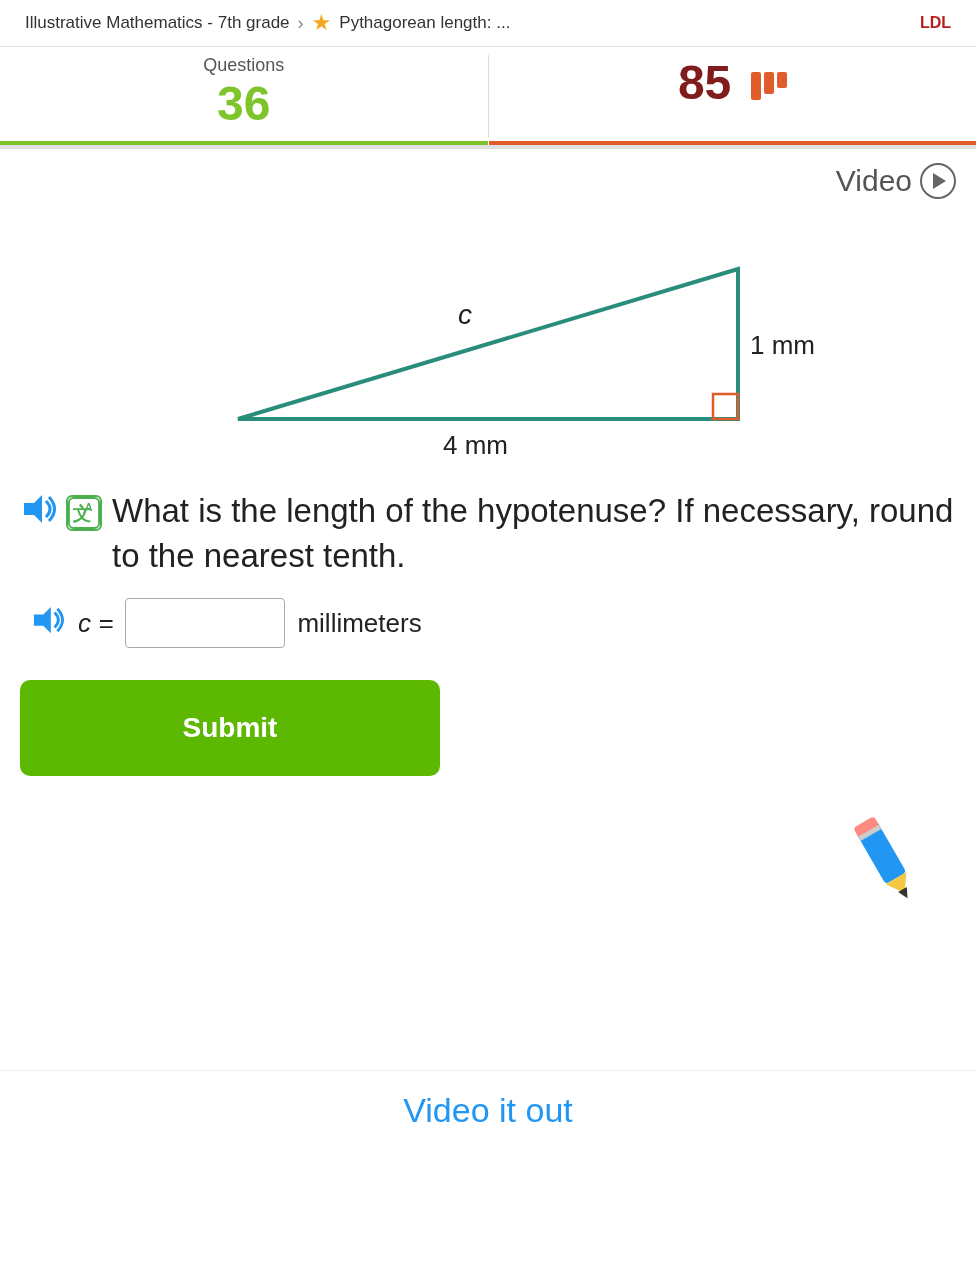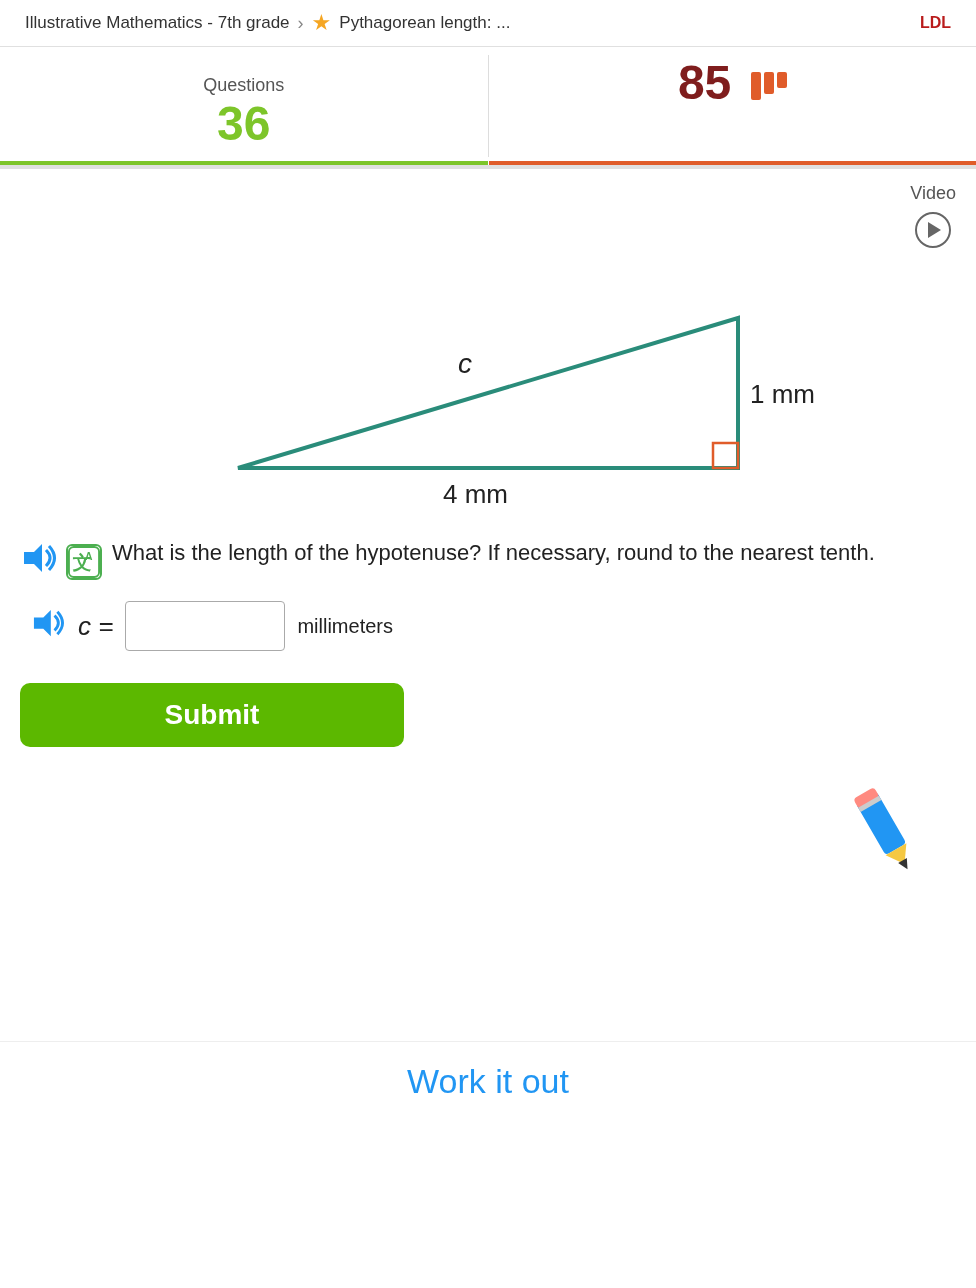--- a/index.html
+++ b/index.html
@@ -43,21 +43,20 @@
       border-bottom: 4px solid #e0e0e0;
     }
     .stats-col {
       flex: 1;
       text-align: center;
       padding: 8px 0 10px;
       border-bottom: 4px solid transparent;
     }
     .stats-col.left {
       border-bottom-color: #7DC52A;
-      margin-top: 20px;
     }
     .stats-col.right {
       border-bottom-color: #E05C2A;
     }
     .stats-label {
       font-size: 18px;
       color: #555;
       font-weight: 400;
     }
     .stats-value {
@@ -91,26 +90,25 @@
     
     .video-row {
       display: flex;
       justify-content: flex-end;
       margin-bottom: 10px;
     }
     .video-btn {
       display: flex;
       align-items: center;
       gap: 8px;
-      font-size: 18px;
+      font-size: 30px;
       color: #555;
       background: none;
       border: none;
       cursor: pointer;
-      flex-direction: column;
     }
     .video-play-circle {
       width: 36px;
       height: 36px;
       border: 2px solid #666;
       border-radius: 50%;
       display: flex;
       align-items: center;
       justify-content: center;
     }
@@ -157,21 +155,21 @@
       border: 2px solid #4CAF50;
       border-radius: 6px;
       display: flex;
       align-items: center;
       justify-content: center;
       color: #4CAF50;
       font-size: 18px;
       font-weight: 700;
     }
     .question-text {
-      font-size: 22px;
+      font-size: 33px;
       line-height: 1.35;
       color: #222;
     }
 
     
     .answer-row {
       display: flex;
       align-items: center;
       gap: 12px;
       margin-bottom: 32px;
@@ -189,34 +187,34 @@
     .answer-input {
       border: 1.5px solid #aaa;
       border-radius: 4px;
       width: 160px;
       height: 50px;
       font-size: 22px;
       padding: 0 10px;
       outline: none;
     }
     .answer-unit {
-      font-size: 20px;
+      font-size: 26px;
       color: #222;
     }
 
     
     .submit-btn {
       background: #5CB800;
       color: #fff;
       border: none;
       border-radius: 10px;
       font-size: 28px;
       font-weight: 600;
-      padding: 16px 0;
-      width: 384px;
+      padding: 32px 0;
+      width: 420px;
       cursor: pointer;
       margin-bottom: 40px;
     }
 
     
     .pencil-area {
       display: flex;
       justify-content: flex-end;
       margin-right: 30px;
       margin-bottom: 140px;
@@ -346,14 +344,14 @@
 
           <rect x="28" y="10" width="24" height="5" fill="#ccc"></rect>
         </g>
       </svg>
     </span>
   </div>
 
 </div>
 
 <div class="work-it-out" style="cursor:pointer;">
-  <span class="work-it-out-text">Work it out</span>
+  <span class="work-it-out-text">Video it out</span>
 </div>
 
 </body></html>

